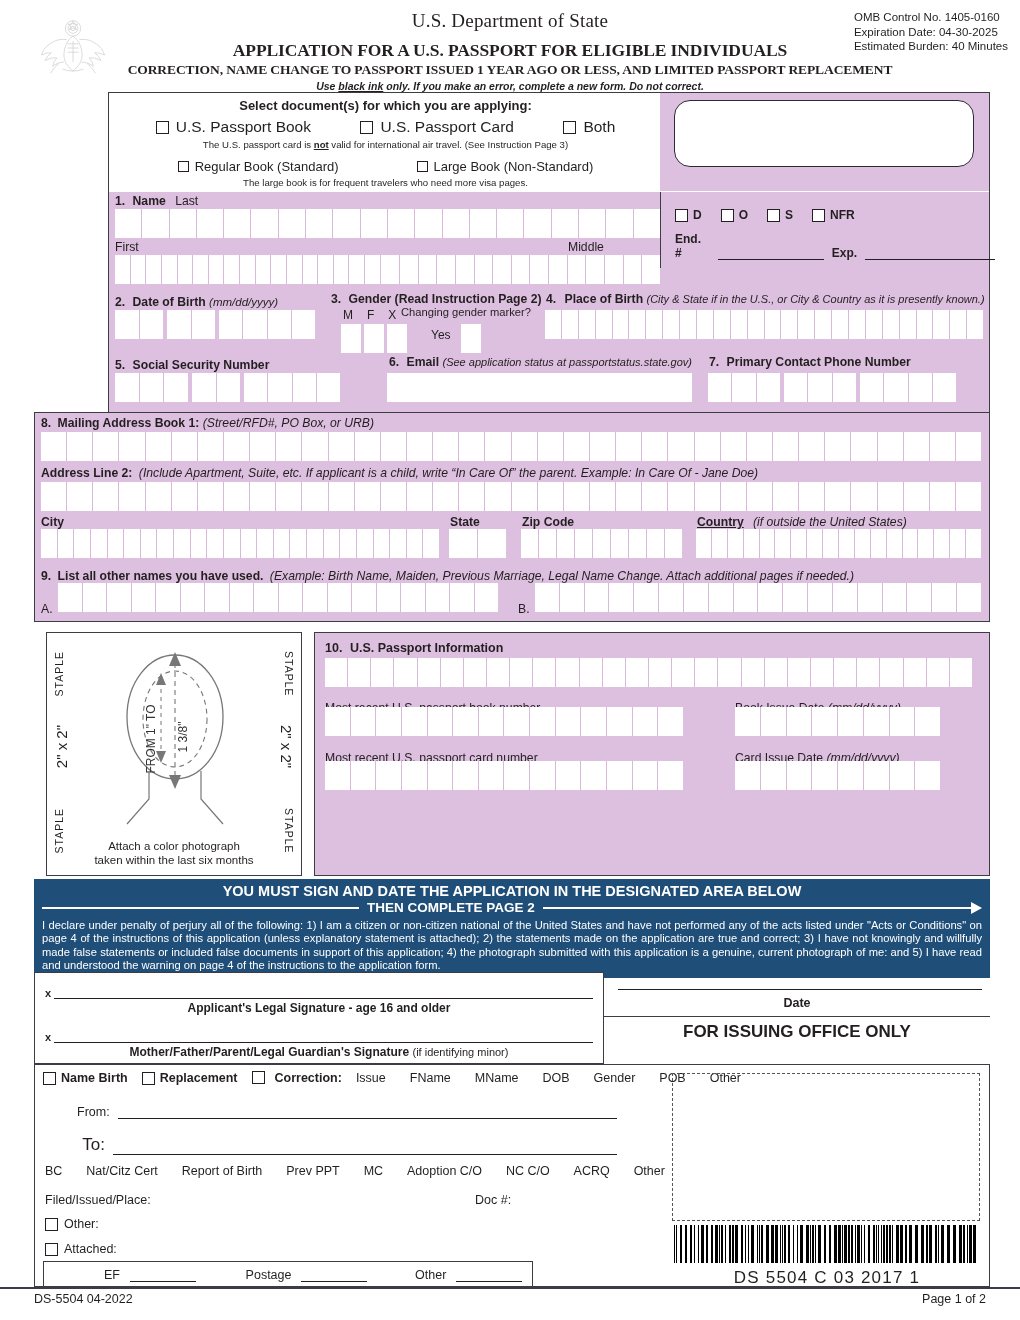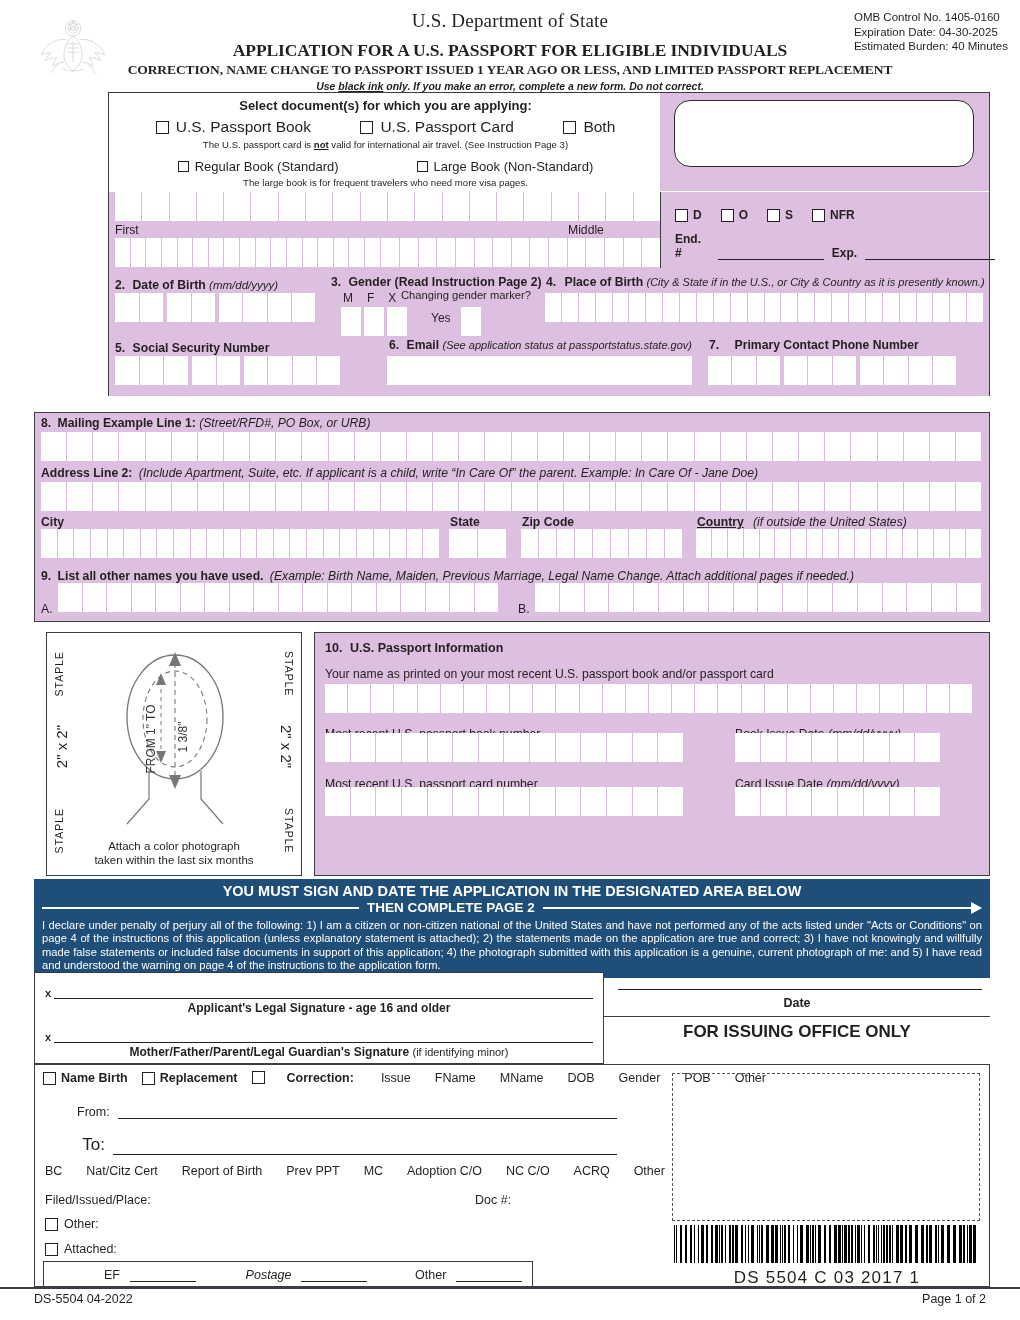--- a/index.html
+++ b/index.html
@@ -150,20 +150,25 @@
       </div>
       <div style="position:absolute; left:14px; top:40px; display:flex; align-items:flex-end; gap:8px; font-size:12px; font-weight:bold;">
         <span>End. #</span>
         <span class="hline" style="width:110px; height:13px;"></span>
         <span>Exp.</span>
         <span class="hline" style="width:135px; height:13px;"></span>
       </div>
     </div>
 
     <div style="position:relative; width:553px; padding-left:6px;">
+      <div style="height:17px; font-size:12.2px; padding-top:2px;">
+        <b>1.</b>
+        <b style="margin-left:4px;">Name</b>
+        <span style="margin-left:6px;">Last</span>
+      </div>
       <div class="comb" id="name-last" style="width:545px;">
           <div style="flex: 1 1 0px;"></div>
           <div style="flex: 1 1 0px;"></div>
           <div style="flex: 1 1 0px;"></div>
           <div style="flex: 1 1 0px;"></div>
           <div style="flex: 1 1 0px;"></div>
           <div style="flex: 1 1 0px;"></div>
           <div style="flex: 1 1 0px;"></div>
           <div style="flex: 1 1 0px;"></div>
           <div style="flex: 1 1 0px;"></div>
@@ -313,21 +318,21 @@
 
     <div style="position:relative; height:18px; padding-left:6px;">
       <span style="font-size:12.2px;"><b>5.</b>
         <b style="margin-left:4px;">Social Security Number</b></span>
       <span style="position:absolute; left:280px; font-size:12.2px;">
         <b>6.</b>
         <b style="margin-left:4px;">Email</b>
         <i style="font-size:11px;">(See application status at passportstatus.state.gov)</i></span>
       <span style="position:absolute; left:600px; font-size:12.2px;">
         <b>7.</b>
-        <b style="margin-left:12px;">Primary Contact Phone Number</b></span>
+        <b style="margin-left:4px;">Primary Contact Phone Number</b></span>
     </div>
 
     <div style="position:relative; height:40px; padding-left:6px;">
       <div style="position:absolute; left:6px; top:0; display:flex; gap:4px;">
         <div class="comb" id="ssn1" style="width:73px;">
             <div style="flex: 1 1 0px;"></div>
             <div style="flex: 1 1 0px;"></div>
             <div style="flex: 1 1 0px;"></div>
           </div>
         <div class="comb" id="ssn2" style="width:48px;">
@@ -360,21 +365,21 @@
             <div style="flex: 1 1 0px;"></div>
           </div>
       </div>
     </div>
   </div>
 </div>
 
 <div style="position:absolute; left:34px; top:412px; width:956px; border:1.6px solid #3c3c45; background:#ddbfdf;">
   <div style="padding:3px 0 0 6px; font-size:12.2px;">
     <b>8.</b>
-    <b style="margin-left:3px;">Mailing Example Line 1:</b>
+    <b style="margin-left:3px;">Mailing Address Book 1:</b>
     <i>(Street/RFD#, PO Box, or URB)</i>
   </div>
   <div style="padding:2px 6px 0 6px;">
     <div class="comb" id="addr1" style="width:940px;">
         <div style="flex: 1 1 0px;"></div>
         <div style="flex: 1 1 0px;"></div>
         <div style="flex: 1 1 0px;"></div>
         <div style="flex: 1 1 0px;"></div>
         <div style="flex: 1 1 0px;"></div>
         <div style="flex: 1 1 0px;"></div>
@@ -616,21 +621,20 @@
     <div>Attach a color photograph</div>
     <div>taken within the last six months</div>
   </div>
 </div>
 
 <div style="position:absolute; left:314px; top:632px; width:676px; height:244px; background:#ddbfdf; border:1.6px solid #3c3c45;">
   <div style="padding:8px 0 0 10px; font-size:12.5px;">
     <b>10.</b>
     <b style="margin-left:4px;">U.S. Passport Information</b>
   </div>
-  <div style="padding:12px 0 0 10px; font-size:12.2px;">Your name as printed on your most recent U.S. passport book and/or passport card</div>
   <div style="padding:3px 0 0 10px;">
     <div class="comb" id="pp-name" style="width:647px;">
         <div style="flex: 1 1 0px;"></div>
         <div style="flex: 1 1 0px;"></div>
         <div style="flex: 1 1 0px;"></div>
         <div style="flex: 1 1 0px;"></div>
         <div style="flex: 1 1 0px;"></div>
         <div style="flex: 1 1 0px;"></div>
         <div style="flex: 1 1 0px;"></div>
         <div style="flex: 1 1 0px;"></div>
@@ -772,21 +776,21 @@
 
   <div style="position:absolute; left:8px; top:6px; display:flex; align-items:center; font-size:12.5px;">
     <label style="display:flex;align-items:center;gap:5px;margin-right:14px;">
         <span class="cbx"></span>
         <b>Name Birth</b>
       </label>
     <label style="display:flex;align-items:center;gap:5px;margin-right:14px;">
         <span class="cbx"></span>
         <b>Replacement</b>
       </label>
-    <label style="display:flex;align-items:flex-start;gap:22px;margin-right:27px;">
+    <label style="display:flex;align-items:flex-start;gap:10px;margin-right:14px;">
         <span class="cbx"></span>
         <b>Correction:</b>
       </label>
     <span style="display:flex; gap:24px; font-size:12.5px;" id="correction-fields">
         <span>Issue</span>
         <span>FName</span>
         <span>MName</span>
         <span>DOB</span>
         <span>Gender</span>
         <span>POB</span>
@@ -826,21 +830,21 @@
     <span>Other:</span>
   </label>
   <label style="position:absolute; left:10px; top:177px; display:flex; align-items:center; gap:6px; font-size:12.5px;">
     <span class="cbx"></span>
     <span>Attached:</span>
   </label>
 
   <div style="position:absolute; left:8px; top:196px; width:490px; height:25px; border:1.3px solid #3c3c45; border-bottom:none; display:flex; align-items:flex-end; padding:0 10px 4px 10px; gap:10px; font-size:12.5px;">
     <span style="margin-left:50px;">EF</span>
     <span class="hline" style="width:70px; height:13px;"></span>
-    <span style="margin-left:40px;font-style:italic;">Postage</span>
+    <span style="margin-left:40px;">Postage</span>
     <span class="hline" style="width:70px; height:13px;"></span>
     <span style="margin-left:38px;">Other</span>
     <span class="hline" style="width:70px; height:13px;"></span>
   </div>
 
   <div style="position:absolute; left:637px; top:8px; width:308px; height:148px; border:1.3px dashed #555;"></div>
 
   <div style="position:absolute; left:637px; top:160px; width:310px;">
     <svg id="barcode" style="width:310px; height:38px;" viewBox="0 0 310 38" preserveAspectRatio="none">
         <rect x="2" y="0" width="1" height="38" fill="#000"></rect>

